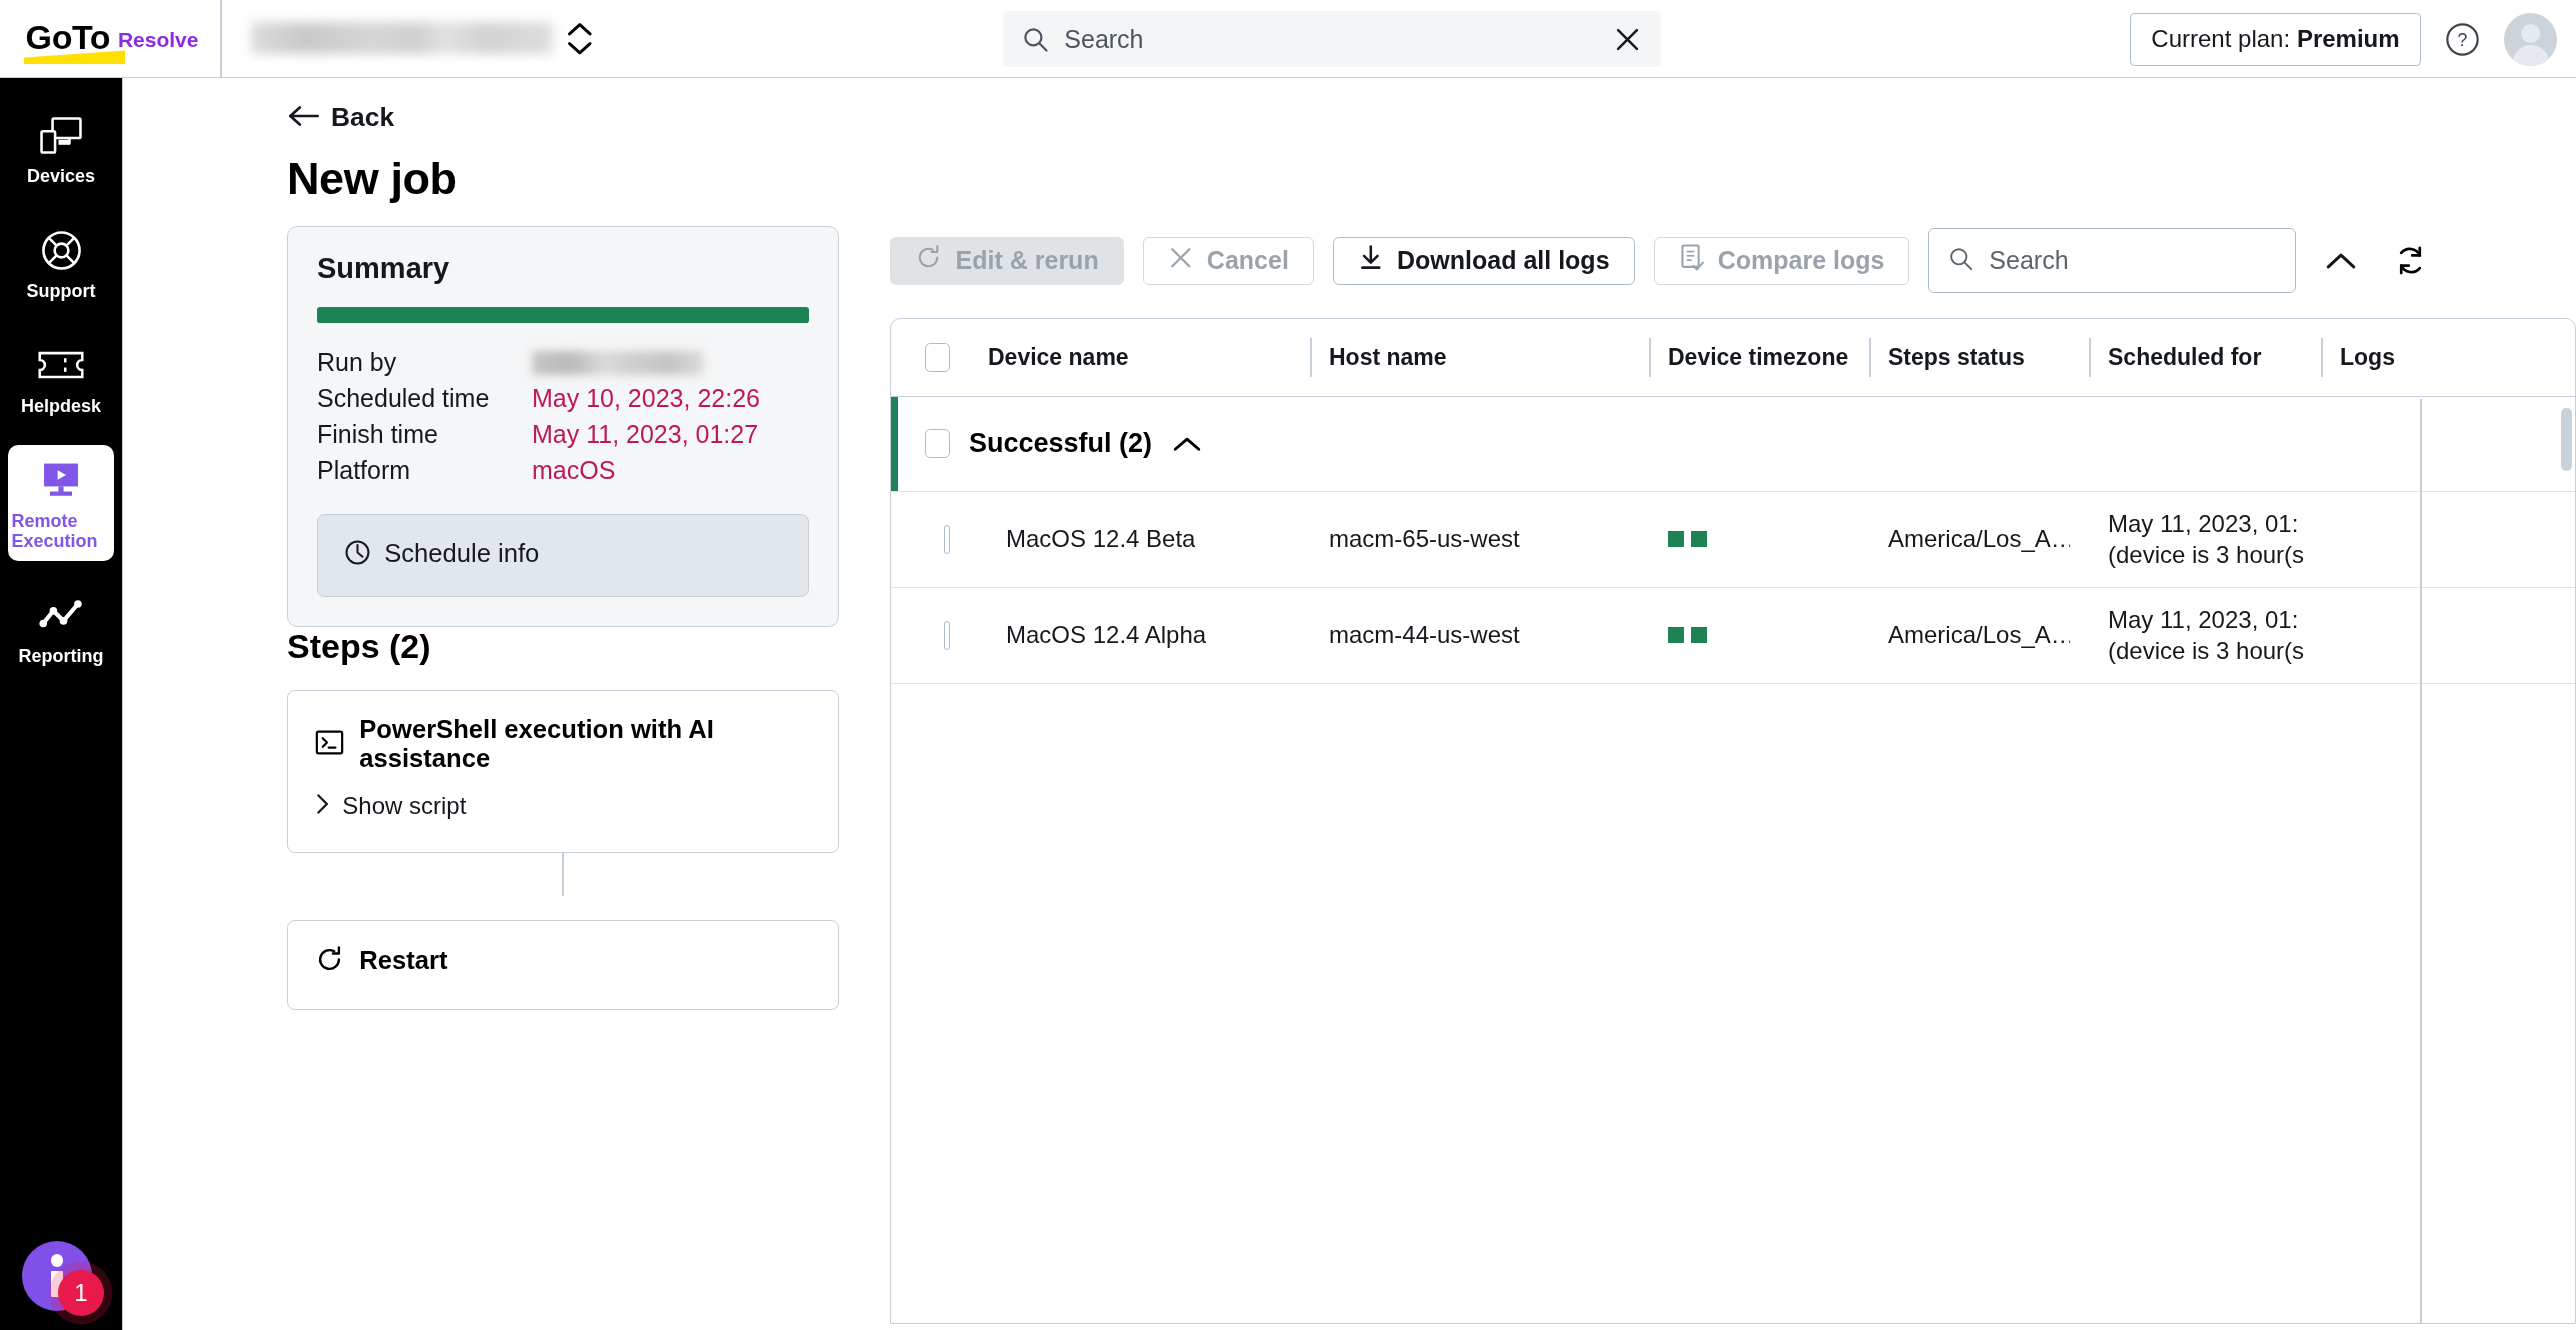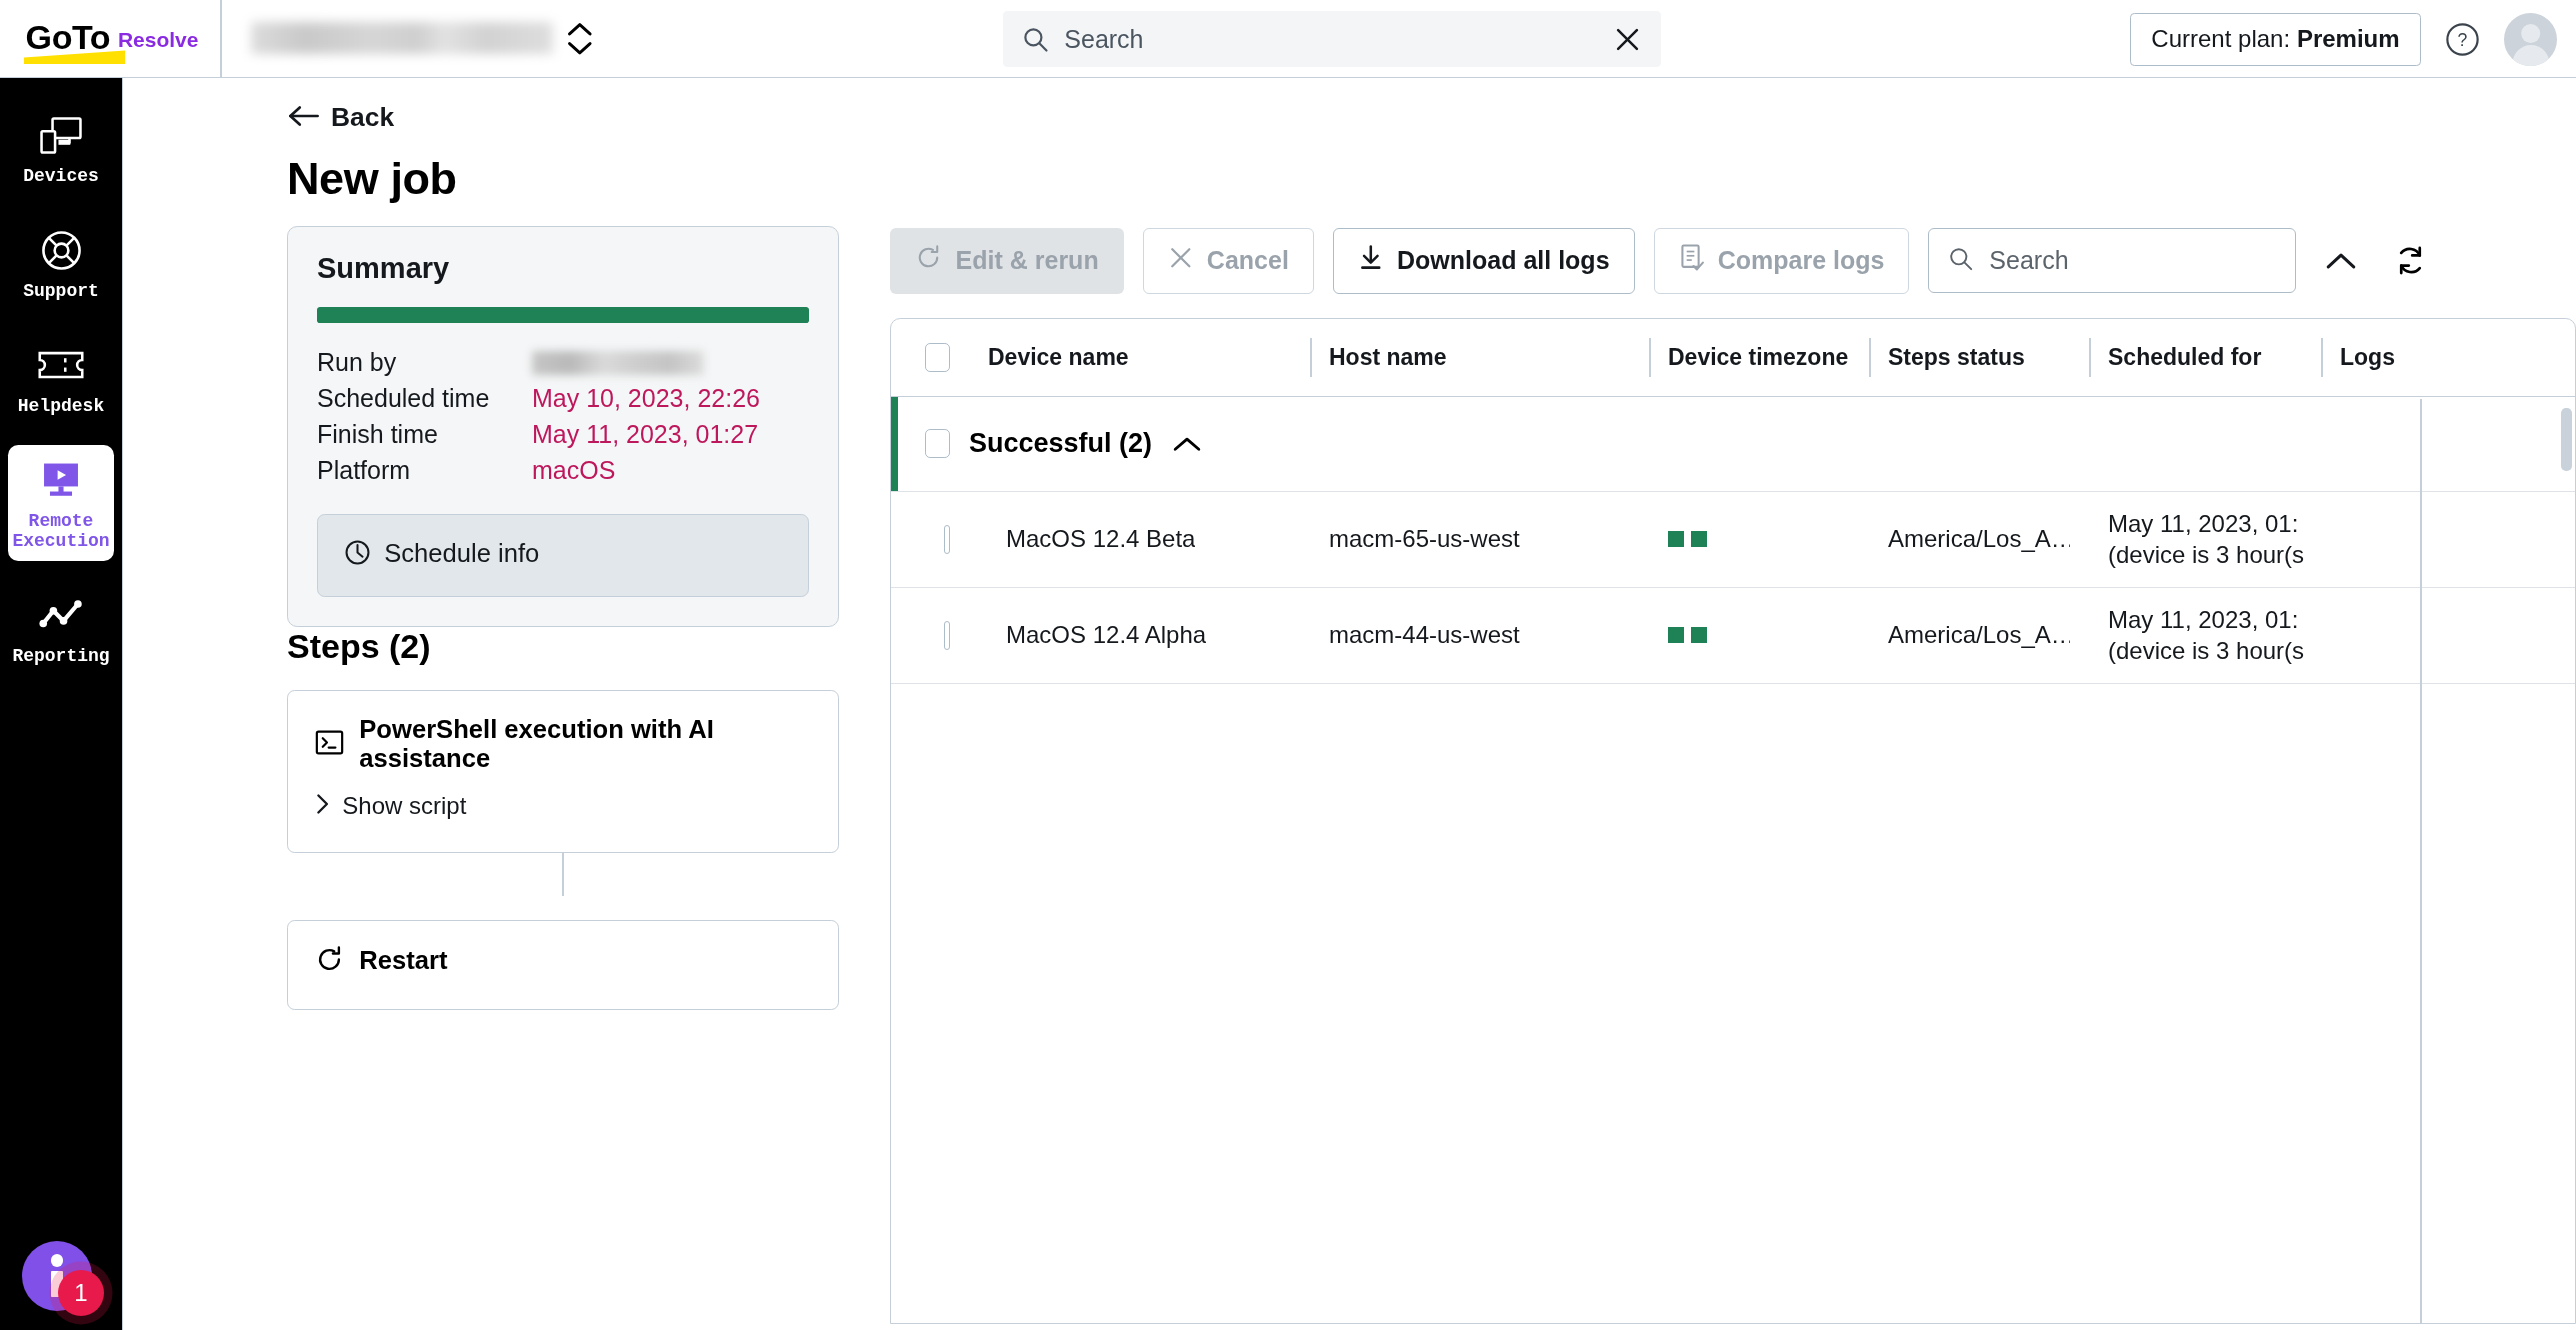--- a/index.html
+++ b/index.html
@@ -79,21 +79,21 @@
     width: 123px; min-width: 123px; background: #000;
     border-right: 1.7px solid #c5cfd9;
     display: flex; flex-direction: column; align-items: center;
     padding-top: 22px; position: relative;
   }
   .nav-item {
     width: 106px; padding: 12px 3.4px 10.2px; margin-bottom: 19px;
     display: flex; flex-direction: column; align-items: center; gap: 7.7px;
     border-radius: 10.2px; cursor: pointer;
   }
-  .nav-item .nav-label { font-size: 18px; font-weight: 700; color: #fff; text-align: center; line-height: 1.12; font-family: Liberation Mono, monospace; }
+  .nav-item .nav-label { font-size: 18px; font-weight: 700; color: #fff; text-align: left; line-height: 1.12; }
   .nav-item.active { background: #fff; }
   .nav-item.active .nav-label { color: #7f56e8; }
   .nav-icon { height: 46px; display: flex; align-items: center; justify-content: center; }
 
   .fab-wrap { position: absolute; left: 22px; bottom: 20.4px; }
   .fab {
     width: 70px; height: 70px; border-radius: 50%; background: #8050e8;
     display: flex; align-items: center; justify-content: center; cursor: pointer;
   }
   .fab-i { display: flex; flex-direction: column; align-items: center; gap: 4.3px; }
@@ -152,21 +152,21 @@
   }
   .step-head { display: flex; align-items: center; gap: 15.3px; }
   .step-name { font-size: 25.6px; font-weight: 700; color: #000; }
   .show-script { margin-top: 19px; display: flex; align-items: center; gap: 12px; cursor: pointer; }
   .show-script-label { font-size: 24px; color: #15191d; }
   .connector { width: 1.7px; height: 43px; background: #c5cfd9; margin: 0 auto; }
 
   
   .toolbar { display: flex; align-items: center; gap: 19px; padding: 0 0 0 0; height: 70px; }
   .tbtn {
-    height: 66px; border-radius: 6px; display: flex; align-items: center; gap: 13.6px;
+    height: 48px; border-radius: 6px; display: flex; align-items: center; gap: 13.6px;
     padding: 0 24px; font-size: 25px; font-weight: 700; white-space: nowrap;
     border: 1.7px solid #adbcc9; background: #fff; color: #15191d; cursor: pointer;
   }
   .tbtn.disabled-filled { background: #e0e3e6; border-color: transparent; color: #9aa3ab; cursor: default; }
   .tbtn.disabled-outline { background: #fff; border-color: #cfd8e0; color: #9aa3ab; cursor: default; }
 
   .tsearch {
     height: 65px; width: 368px; border: 1.7px solid #adbcc9; border-radius: 6px; background: #fff;
     display: flex; align-items: center; gap: 15.3px; padding: 0 19px;
   }

